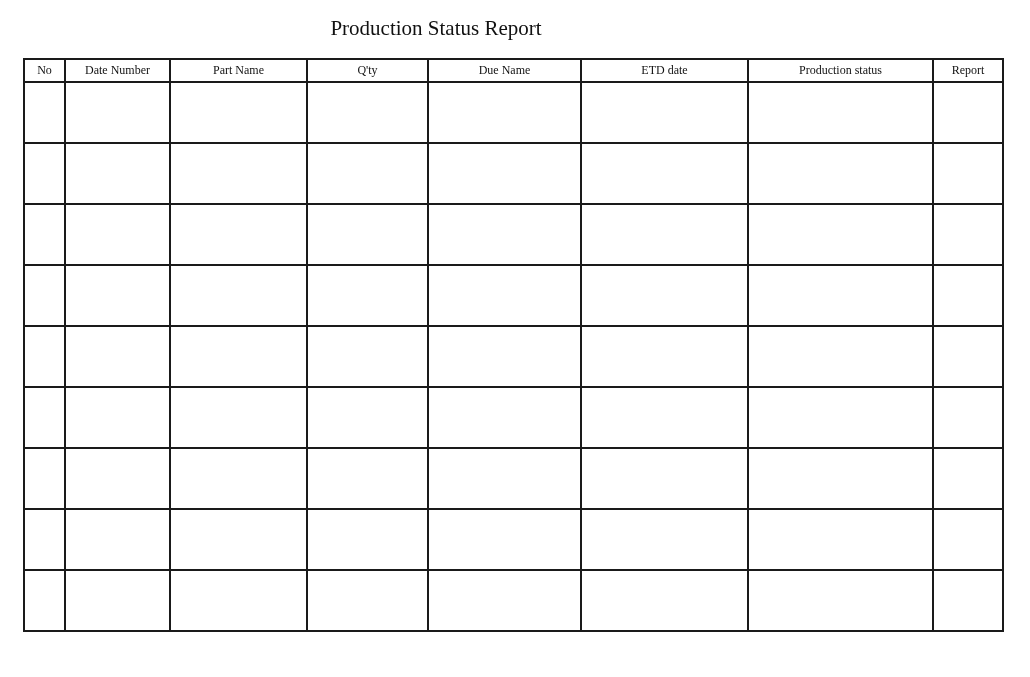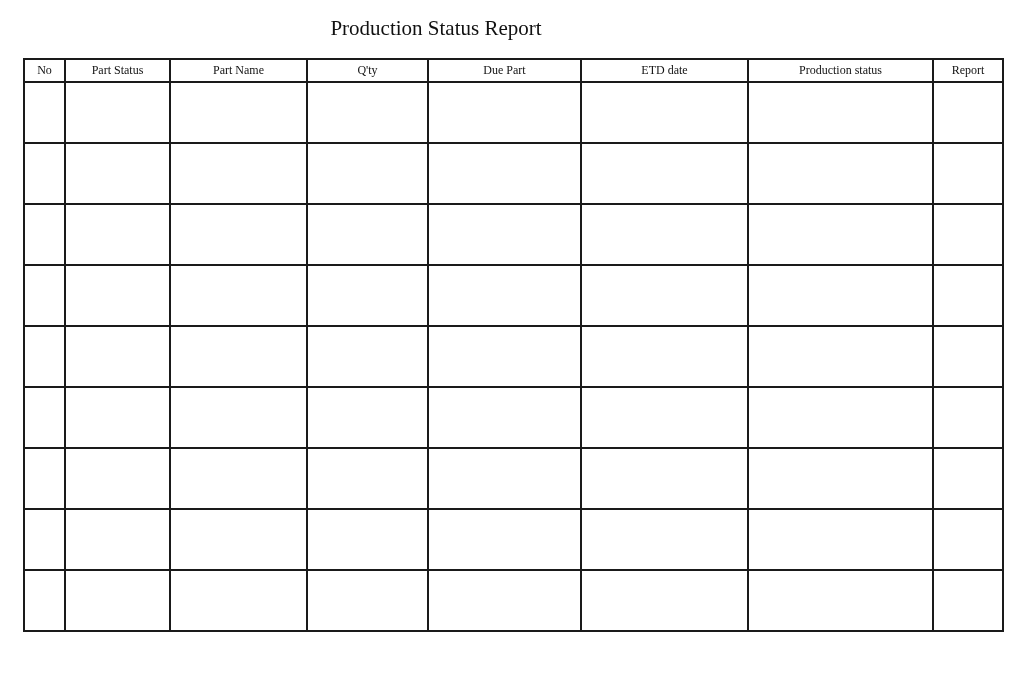--- a/index.html
+++ b/index.html
@@ -25,24 +25,24 @@
       <col style="width: 137px;">
       <col style="width: 121px;">
       <col style="width: 153px;">
       <col style="width: 167px;">
       <col style="width: 185px;">
       <col style="width: 70px;">
     </colgroup>
   <thead>
     <tr>
       <th>No</th>
-      <th>Part Status</th>
+      <th>Date Number</th>
       <th>Part Name</th>
       <th>Q'ty</th>
-      <th>Due Part</th>
+      <th>Due Name</th>
       <th>ETD date</th>
       <th>Production status</th>
       <th>Report</th>
     </tr>
   </thead>
   <tbody id="tbody">
       <tr>
         <td></td>
         <td></td>
         <td></td>

